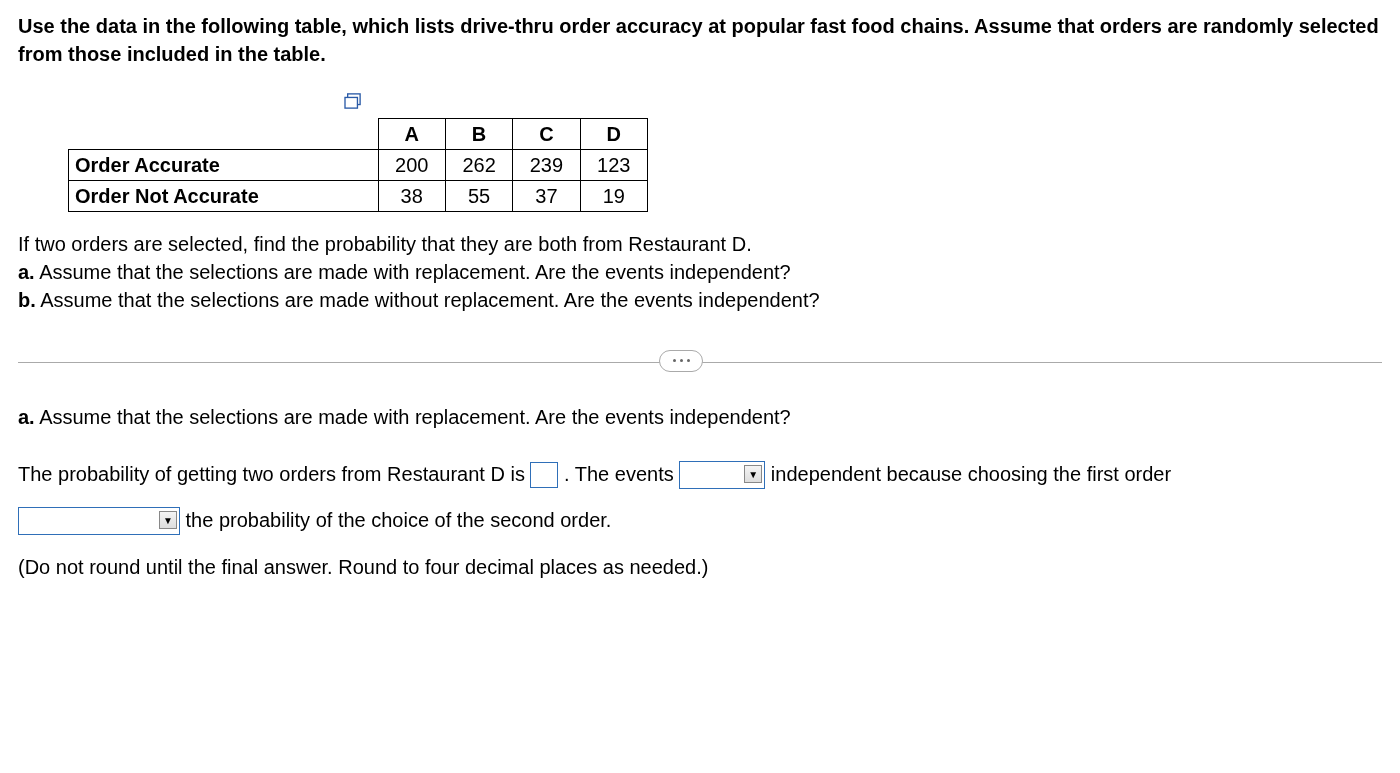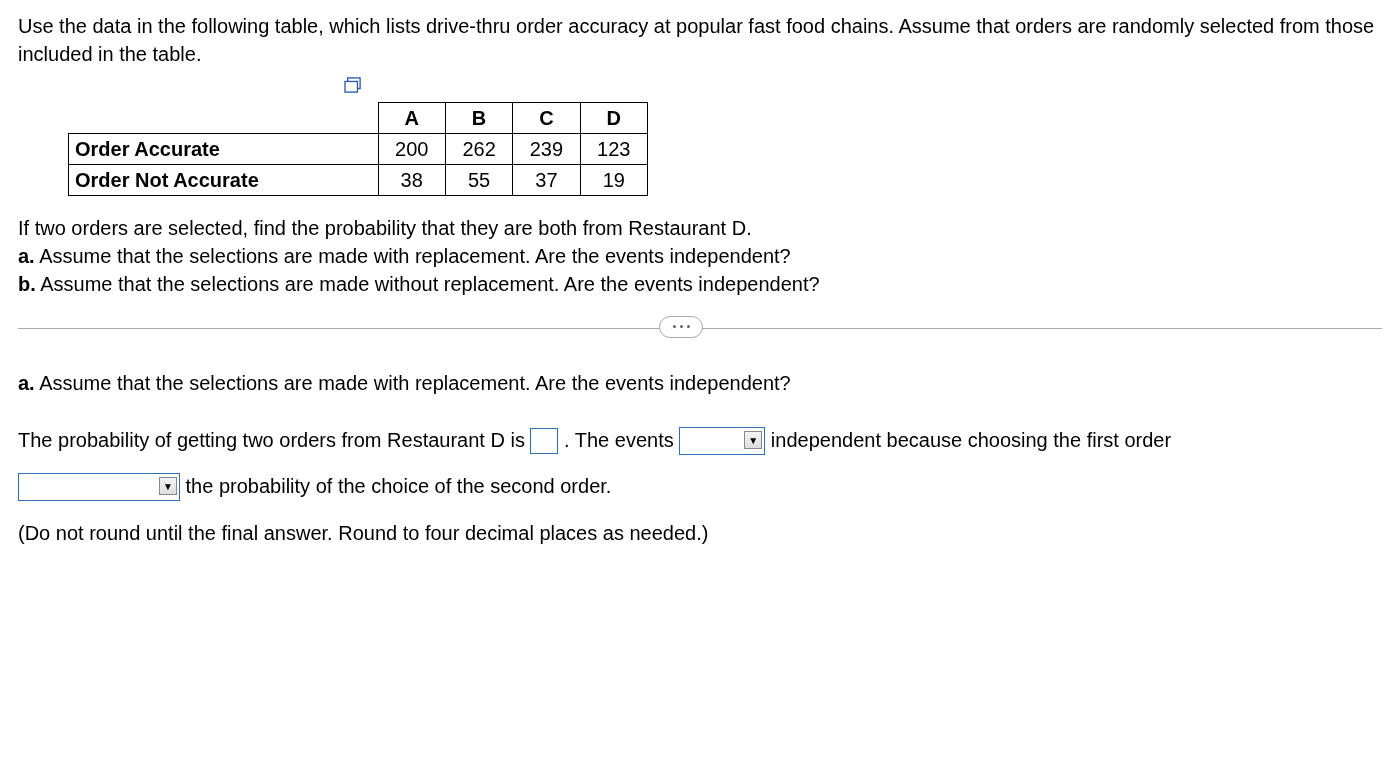--- a/index.html
+++ b/index.html
@@ -9,21 +9,22 @@
     }
     body {
       font-family: Arial, Helvetica, sans-serif;
       font-size: 20px;
       color: #000;
       padding: 12px 18px;
       line-height: 1.4;
       background: #fff;
     }
     .intro {
-      margin-bottom: 2px;
+      margin-bottom: 18px;
+      font-weight: bold;
     }
     .table-section {
       margin-left: 50px;
       margin-bottom: 18px;
     }
     .table-title {
       text-align: center;
       font-weight: bold;
       width: 560px;
       margin-bottom: 2px;
@@ -46,21 +47,21 @@
     }
     table th {
       font-weight: bold;
     }
     table .row-header {
       text-align: left;
       font-weight: bold;
       padding-left: 6px;
     }
     .questions {
-      margin-bottom: 30px;
+      margin-bottom: 48px;
     }
     .questions p {
       margin: 0;
     }
     .divider-wrap {
       position: relative;
       margin: 28px 0 40px 0;
       width: 100%;
     }
     .divider-line {

